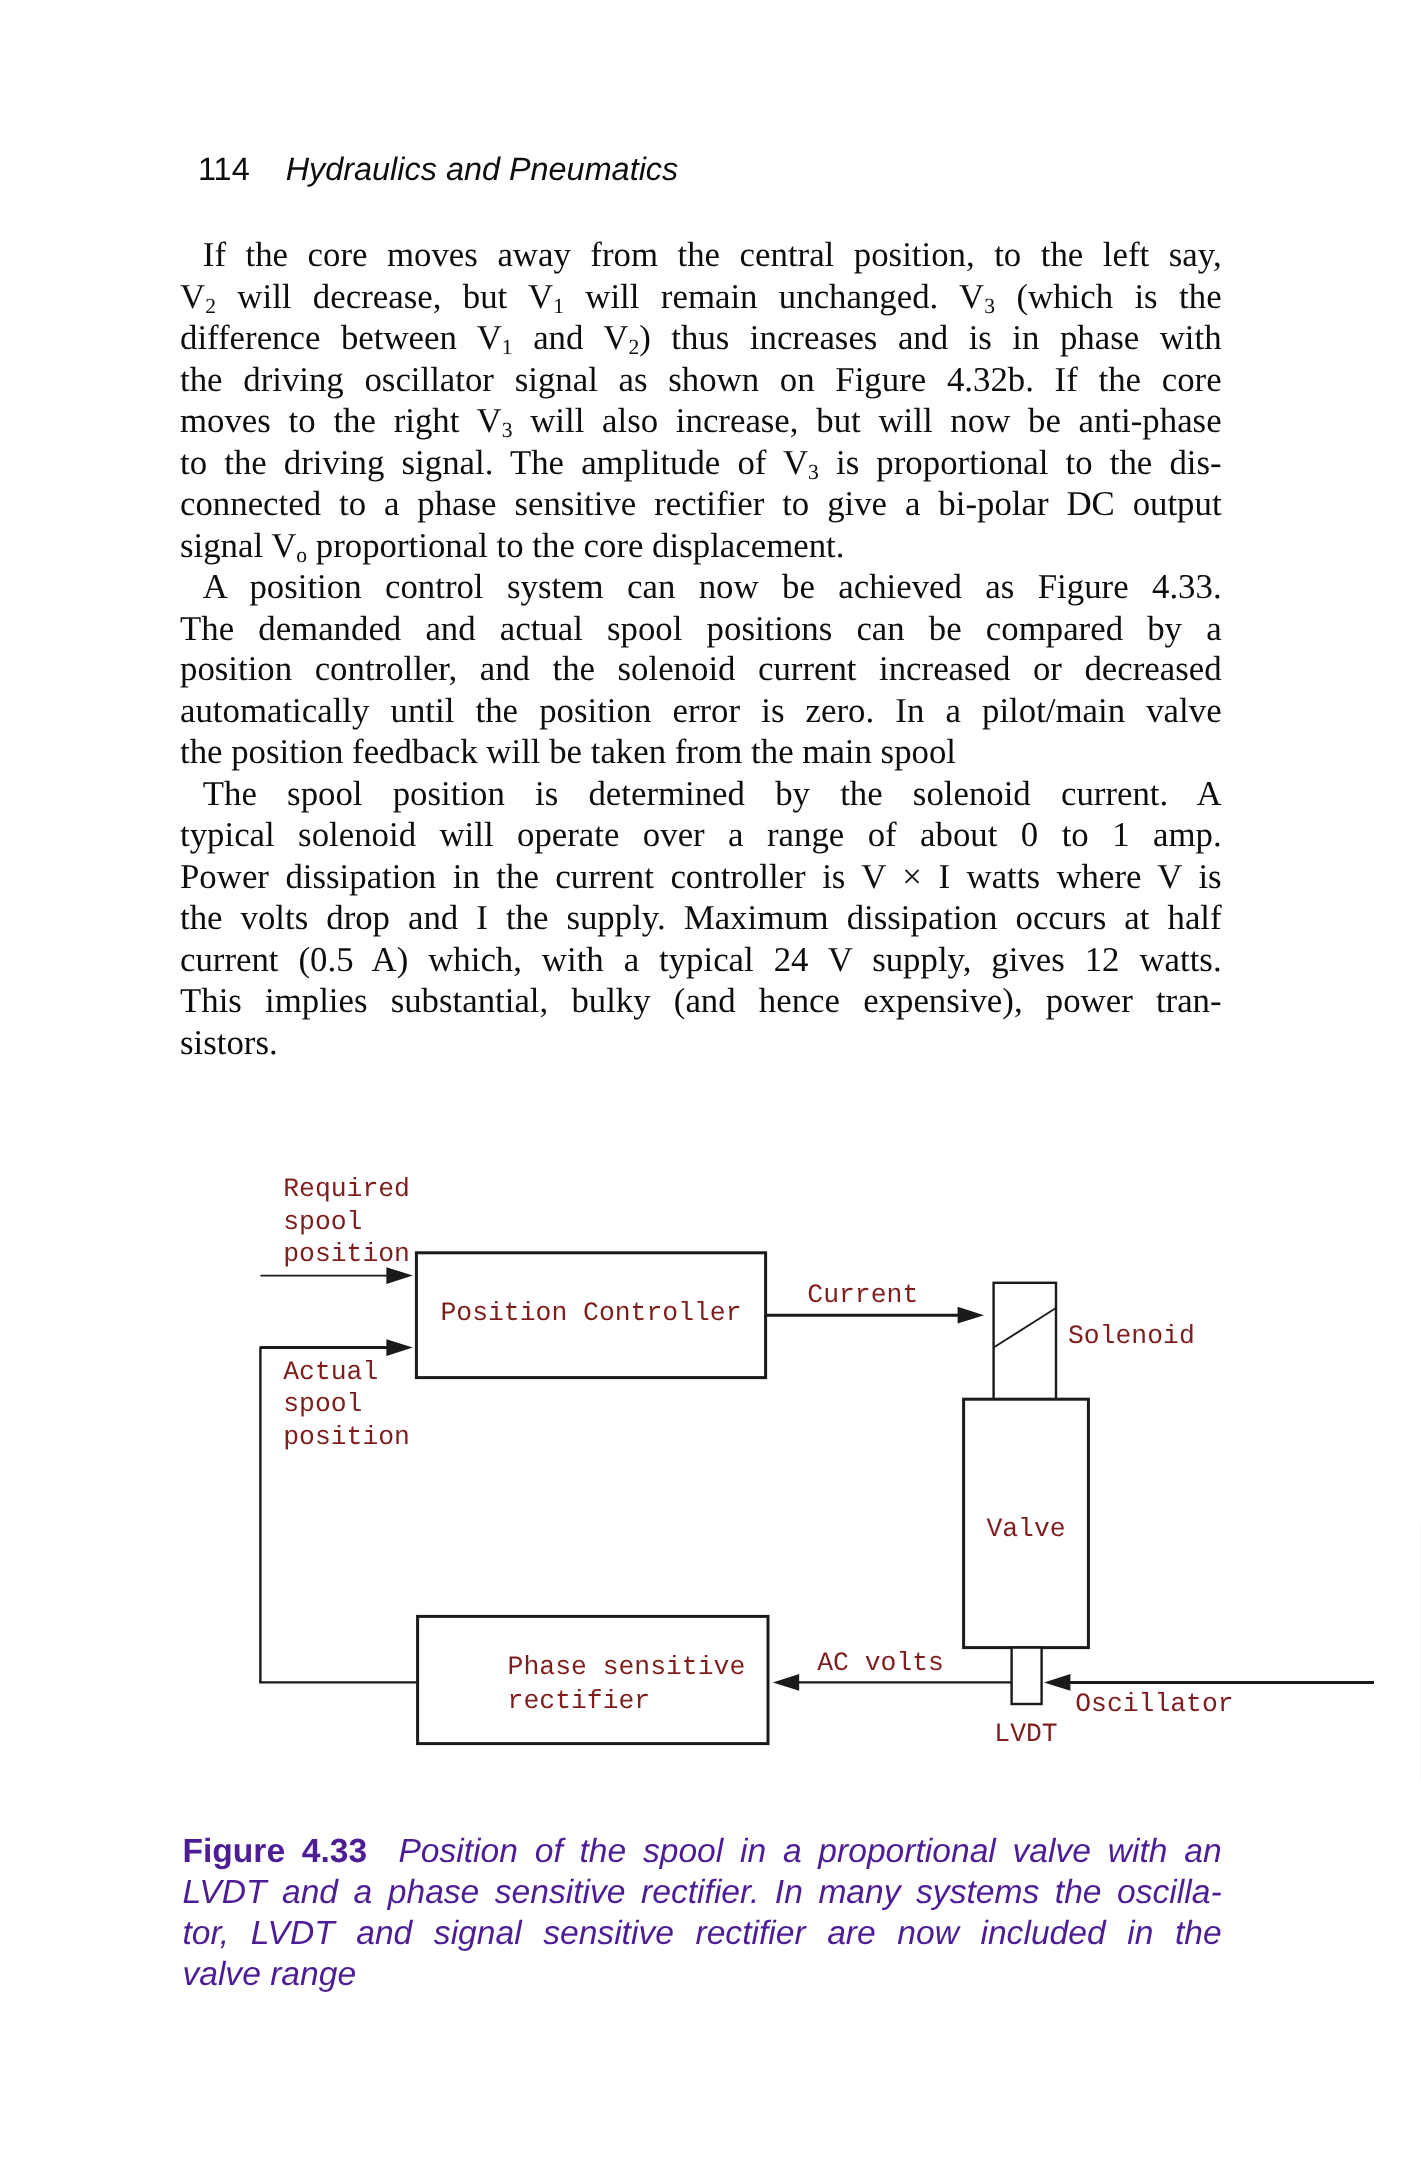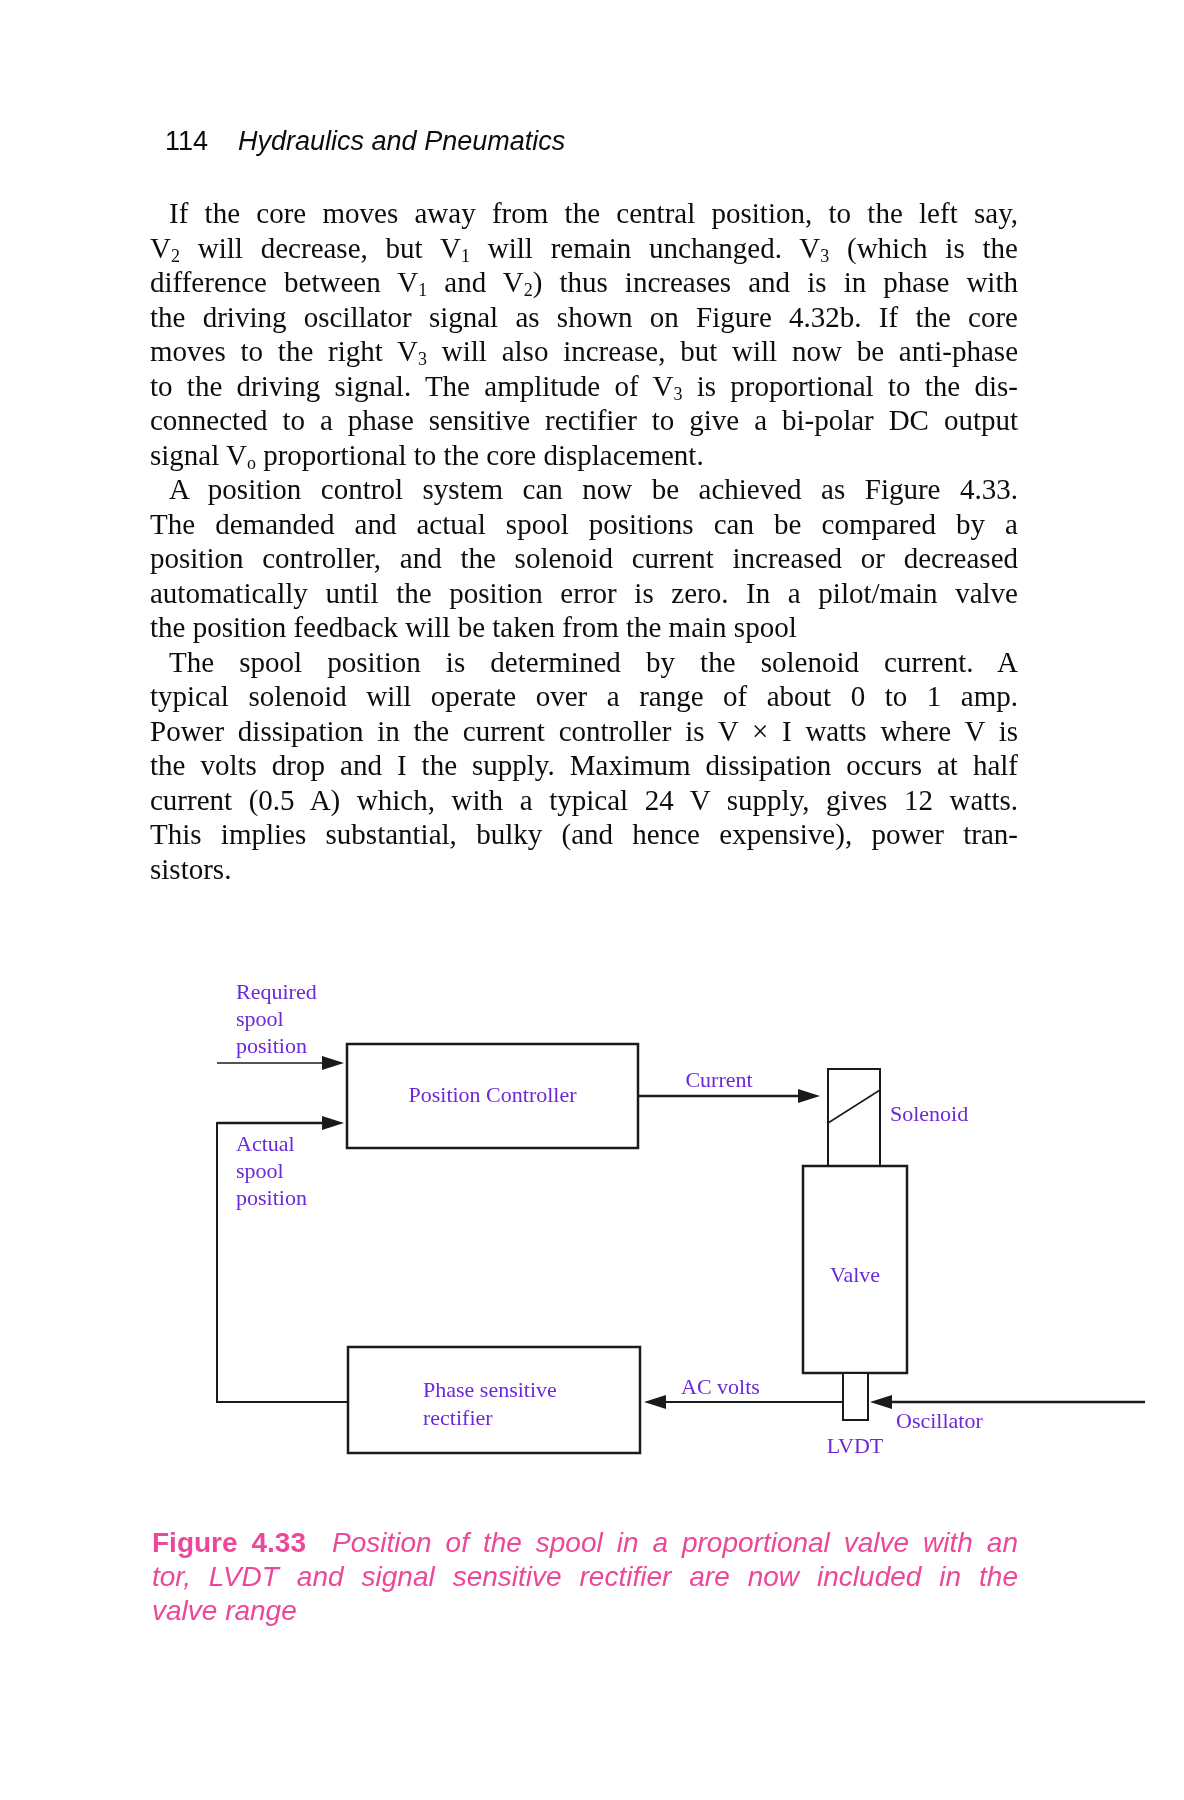--- a/index.html
+++ b/index.html
@@ -12,25 +12,25 @@
   .runhead{position:absolute;left:165px;top:126px;font-family:"Liberation Sans",sans-serif;font-size:27px;white-space:nowrap;}
   .runhead .num{font-style:normal;}
   .runhead .title{font-style:italic;margin-left:30px;}
   
   .bodycol{position:absolute;left:150px;top:196px;width:868px;font-size:29px;}
   .bline{line-height:34.5px;text-align:justify;text-align-last:justify;white-space:normal;height:34.5px;overflow:visible;}
   .bline.last{text-align:center;text-align-last:left;}
   .bline.indent{text-indent:19px;}
   .bsub{font-size:0.62em;position:relative;top:0.24em;line-height:0;}
   
-  .flabel{position:absolute;font-family:Liberation Serif, serif;font-size:22px;line-height:27px;color:#6d28d9;}
+  .flabel{position:absolute;font-family:Liberation Mono, monospace;font-size:22px;line-height:27px;color:#7f1d1d;}
   .flabel.center{text-align:center;}
   .figsvg{position:absolute;left:0;top:960px;}
   
-  .caption{position:absolute;left:152px;top:1526px;width:866px;font-family:"Liberation Sans",sans-serif;font-size:28px;color:#ec4899;}
+  .caption{position:absolute;left:152px;top:1526px;width:866px;font-family:"Liberation Sans",sans-serif;font-size:28px;color:#4c1d95;}
   .cap-line{line-height:34px;font-style:italic;}
   .cap-line.j{text-align:justify;text-align-last:justify;}
   .cap-bold{font-style:normal;font-weight:bold;margin-right:26px;}
 </style>
 </head>
 <body>
 
 <div class="page">
 
   <div class="runhead">
@@ -114,17 +114,18 @@
       </div>
     <div class="flabel" style="left:681px;top:1373px;">AC volts</div>
     <div class="flabel center" style="left:803px;top:1432px;width:104px;">LVDT</div>
     <div class="flabel" style="left:896px;top:1407px;">Oscillator</div>
   </div>
 
   <div class="caption">
     <div class="cap-line j">
       <span class="cap-bold">Figure 4.33</span><span>Position of the spool in a proportional valve with an</span>
     </div>
+    <div class="cap-line j">LVDT and a phase sensitive rectifier. In many systems the oscilla-</div>
     <div class="cap-line j">tor, LVDT and signal sensitive rectifier are now included in the</div>
     <div class="cap-line">valve range</div>
   </div>
 
 </div>
 
 </body></html>

